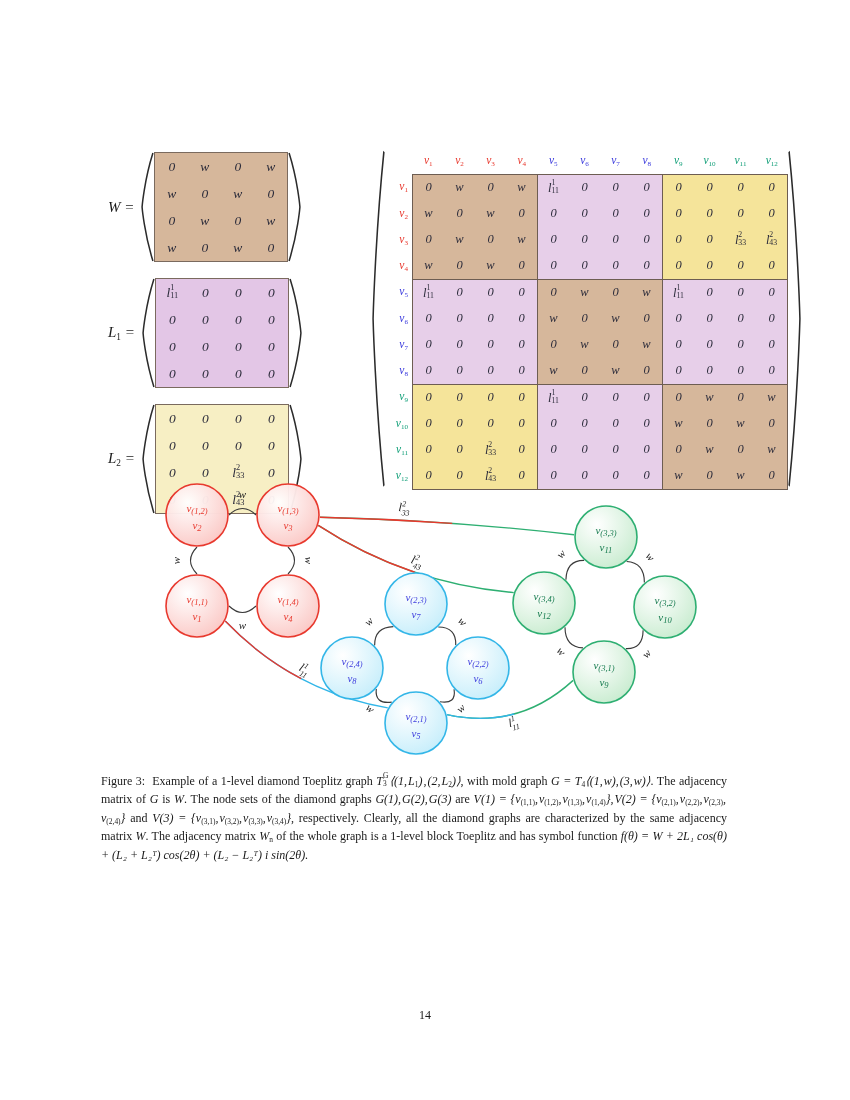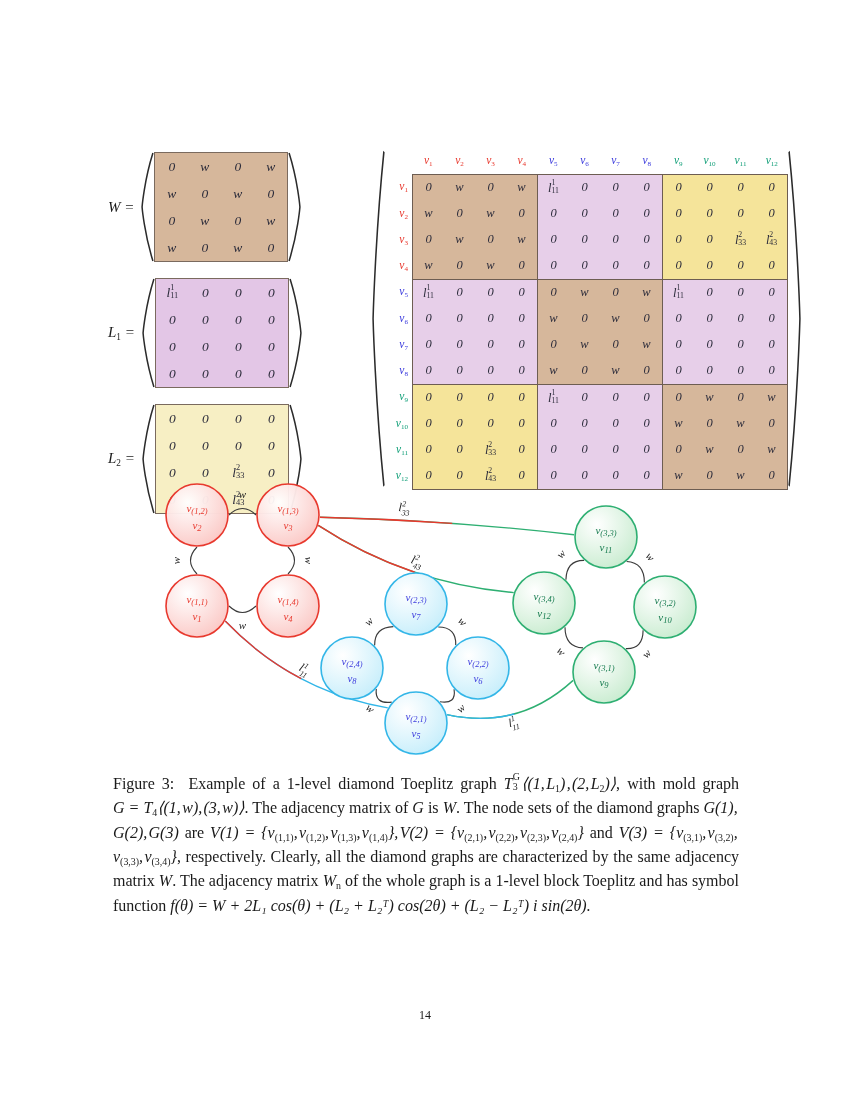--- a/index.html
+++ b/index.html
@@ -51,22 +51,22 @@
   .blk-purp{background:#e7cfe9;}
   .blk-yell{background:#f5e49a;}
   
   .bl{border-left:1.2px solid #6d5d52;}
   .br{border-right:1.2px solid #6d5d52;}
   .bt{border-top:1.2px solid #6d5d52;}
   .bb{border-bottom:1.2px solid #6d5d52;}
 
   
   .caption{
-    position:absolute;left:113px;top:772px;width:626px;
-    font-size:16px;line-height:1.52;text-align:justify;
+    position:absolute;left:101px;top:772px;width:626px;
+    font-size:12px;line-height:1.52;text-align:justify;
     font-family:"Liberation Serif",serif;
   }
   .pagenum{
     position:absolute;left:0;top:1008px;width:850px;text-align:center;
     font-size:12px;font-family:"Liberation Serif",serif;
   }
 
   
   .graph{position:absolute;left:120px;top:470px;}
   text{font-family:"Liberation Serif",serif;}

